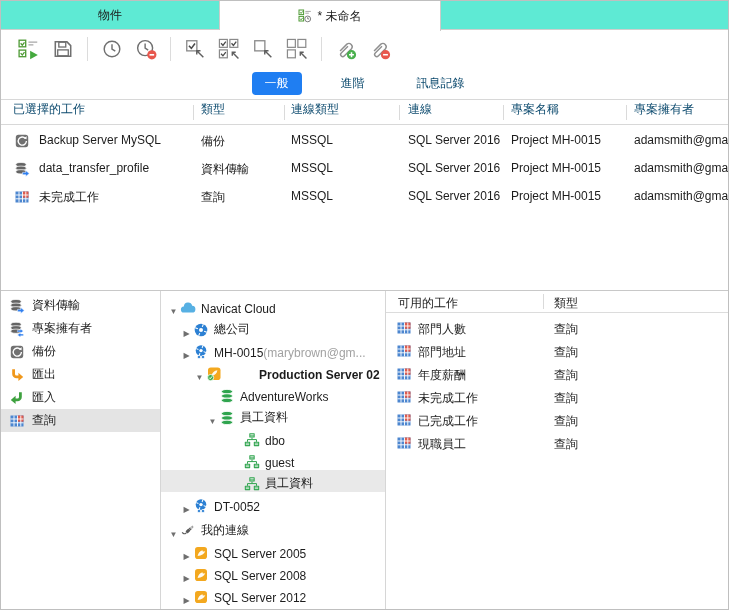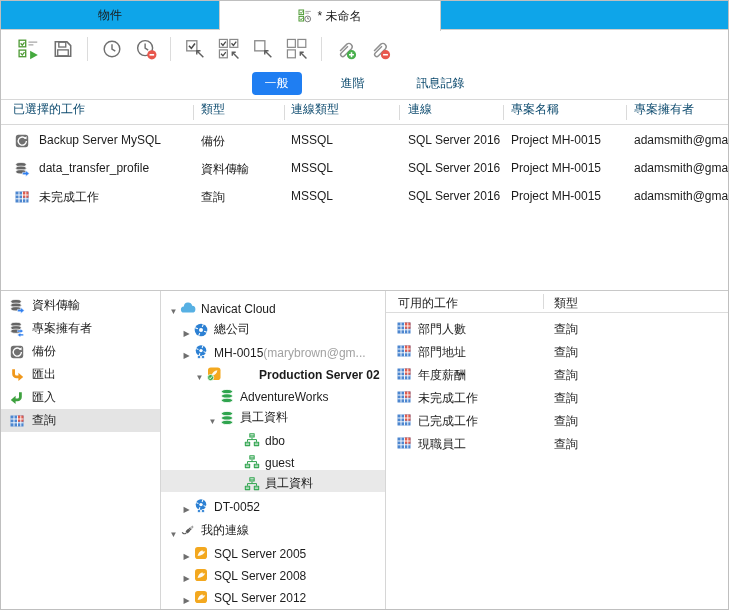--- a/index.html
+++ b/index.html
@@ -1,19 +1,19 @@
 <!DOCTYPE html>
 <html><head>
 <meta charset="utf-8">
 <style>
   html,body{margin:0;padding:0;background:#f4f4f4;}
   *{box-sizing:border-box;font-family:"Liberation Sans","DejaVu Sans",sans-serif;}
   #app{position:relative;width:729px;height:610px;background:#fff;border:1px solid #bfbfbf;overflow:hidden;font-size:12px;color:#1c1c1c;}
   
-  .tabbar{position:absolute;top:0;left:0;width:100%;height:29px;background:#0ea5e9;border-bottom:1px solid #cfcfcd;}
+  .tabbar{position:absolute;top:0;left:0;width:100%;height:29px;background:#5eead4;border-bottom:1px solid #cfcfcd;}
   .tab{position:absolute;top:0;height:29px;display:flex;align-items:center;justify-content:center;gap:5px;}
   .tab.inactive{left:0;width:219px;border-right:1px solid #cbcbc9;}
   .tab.active{left:219px;width:221px;background:#fff;border-right:1px solid #cbcbc9;height:30px;z-index:2;}
   
   .toolbar{position:absolute;top:29px;left:0;width:100%;height:39px;background:#fff;border-bottom:1px solid #ececec;display:flex;align-items:center;padding-left:13px;}
   .tbtn{width:30px;height:28px;display:flex;align-items:center;justify-content:center;margin-right:4px;border-radius:3px;}
   .tsep{width:1px;height:24px;background:#dcdcdc;margin:0 9px 0 5px;}
   
   .subtabs{position:absolute;top:67px;left:0;width:100%;height:31px;background:#fff;display:flex;align-items:center;justify-content:center;gap:26px;}
   .subtab{padding:3px 13px;border-radius:4px;color:#0c4a6e;}

